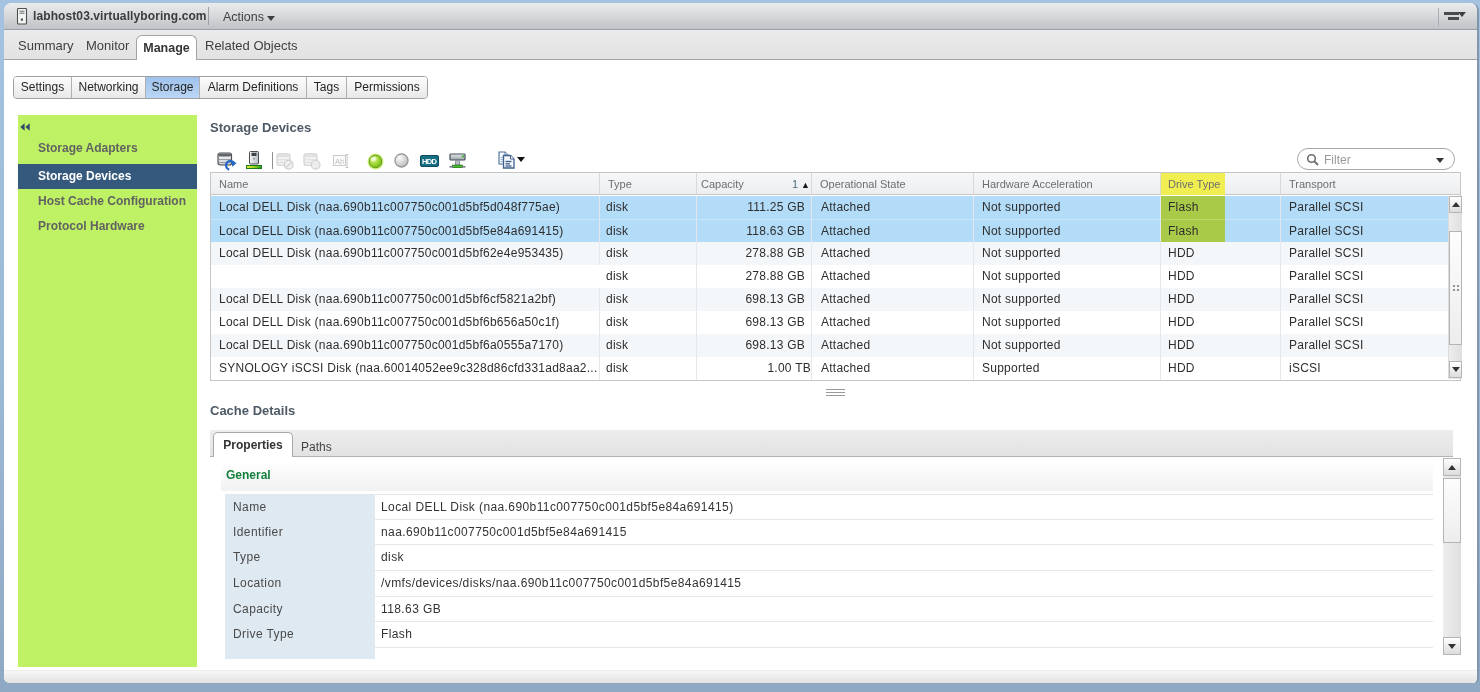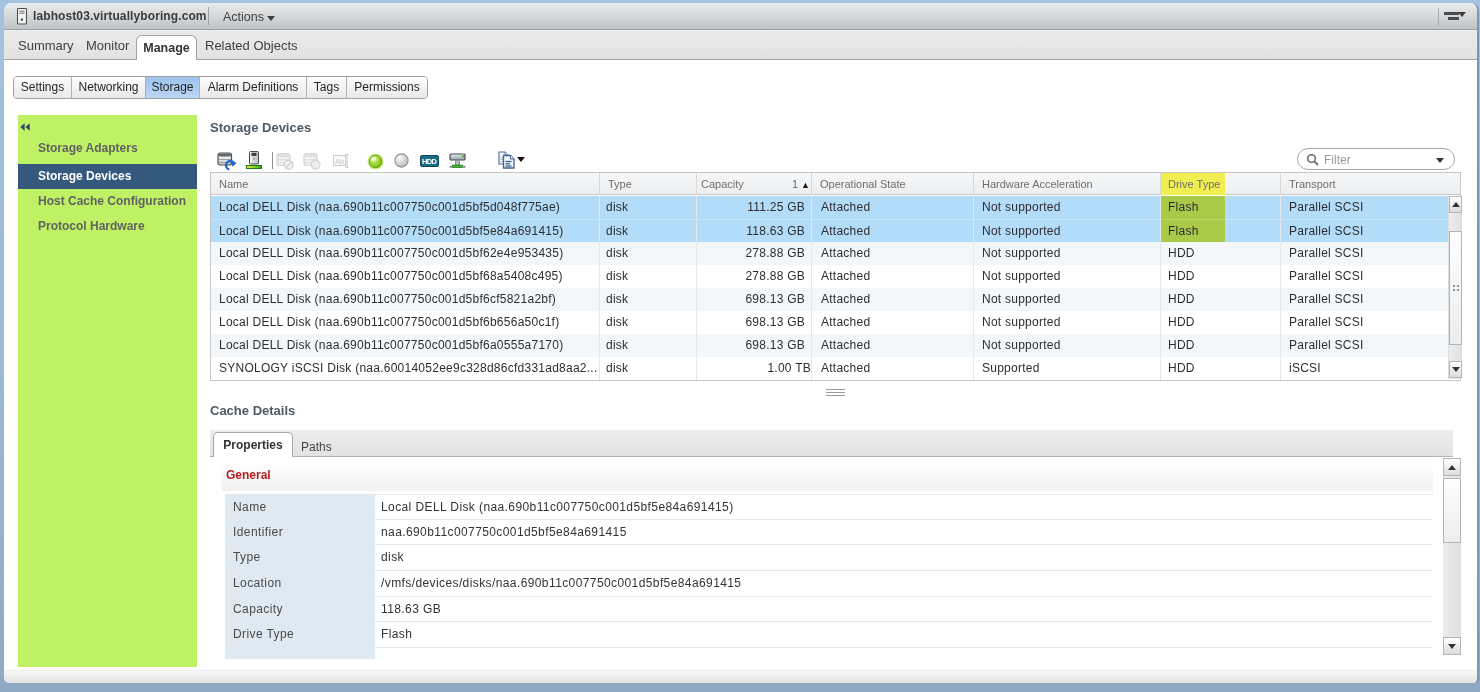--- a/index.html
+++ b/index.html
@@ -72,21 +72,21 @@
                      radial-gradient(circle 1px at 1px 5px,#8a939b 1px,transparent 1.5px),
                      radial-gradient(circle 1px at 5px 5px,#8a939b 1px,transparent 1.5px); }
   
   #splitter { position:absolute; left:616px; top:277px; width:19px; height:7px;
               border-top:1px solid #9a9a9a; border-bottom:1px solid #9a9a9a; }
   #splitter div { margin-top:2px; height:1px; background:#9a9a9a; }
   
   #dtabs { position:absolute; left:0; top:318px; width:1243px; height:27px; background:linear-gradient(#ededed,#e2e2e2); border-bottom:1px solid #b3b3b3; }
   #dtab-props { position:absolute; left:3px; top:320px; width:80px; height:25px; background:#fff; border:1px solid #a8a8a8; border-bottom:none; border-radius:5px 5px 0 0; text-align:center; line-height:24px; font-size:12px; font-weight:bold; color:#333; }
   #dtab-paths { position:absolute; left:91px; top:328px; font-size:12px; color:#444; }
-  #general { position:absolute; left:16px; top:356px; font-size:12px; font-weight:bold; color:#b91c1c; }
+  #general { position:absolute; left:16px; top:356px; font-size:12px; font-weight:bold; color:#15803d; }
   #gband { position:absolute; left:11px; top:350px; width:1212px; height:29px; background:linear-gradient(#ffffff,#f1f1f1); }
   
   #ptable { position:absolute; left:15px; top:382px; width:1208px; }
   .prow { position:relative; height:25.7px; border-bottom:1px solid #e3e8ed; }
   .plabel { position:absolute; left:0; top:0; width:150px; height:100%; background:#dfe9f2; font-size:12px; color:#4a4a4a; line-height:25px; padding-left:8px; letter-spacing:0.4px; }
   .pvalue { position:absolute; left:156px; top:0; font-size:12px; color:#333; line-height:25px; letter-spacing:0.4px; }
   
   #footer { position:absolute; left:0; bottom:0; width:100%; height:13px; background:linear-gradient(#f7f7f7,#e2e2e2); border-radius:0 0 6px 6px; border-top:1px solid #ededed; }
 </style>
 </head>
@@ -292,21 +292,20 @@
       <div class="grow" style="top:69px;background:#f4f7fa">
         <div class="gcell vline" style="left:0;width:389px">Local DELL Disk (naa.690b11c007750c001d5bf62e4e953435)</div>
         <div class="gcell vline" style="left:389px;width:97px;padding-left:6px">disk</div>
         <div class="gcell vline" style="left:486px;width:115px;text-align:right;padding-right:6px;padding-left:0">278.88 GB</div>
         <div class="gcell vline" style="left:601px;width:162px;padding-left:9px">Attached</div>
         <div class="gcell vline" style="left:763px;width:187px">Not supported</div>
         <div class="gcell vline" style="left:950px;width:120px;padding-left:7px">HDD</div>
         <div class="gcell" style="left:1070px;width:167px">Parallel SCSI</div>
       </div>
       <div class="grow" style="top:92px;background:#fff">
-        <div class="gcell vline" style="left:0;width:389px">Local DELL Disk (naa.690b11c007750c001d5bf68a5408c495)</div>
         <div class="gcell vline" style="left:389px;width:97px;padding-left:6px">disk</div>
         <div class="gcell vline" style="left:486px;width:115px;text-align:right;padding-right:6px;padding-left:0">278.88 GB</div>
         <div class="gcell vline" style="left:601px;width:162px;padding-left:9px">Attached</div>
         <div class="gcell vline" style="left:763px;width:187px">Not supported</div>
         <div class="gcell vline" style="left:950px;width:120px;padding-left:7px">HDD</div>
         <div class="gcell" style="left:1070px;width:167px">Parallel SCSI</div>
       </div>
       <div class="grow" style="top:115px;background:#f4f7fa">
         <div class="gcell vline" style="left:0;width:389px">Local DELL Disk (naa.690b11c007750c001d5bf6cf5821a2bf)</div>
         <div class="gcell vline" style="left:389px;width:97px;padding-left:6px">disk</div>

